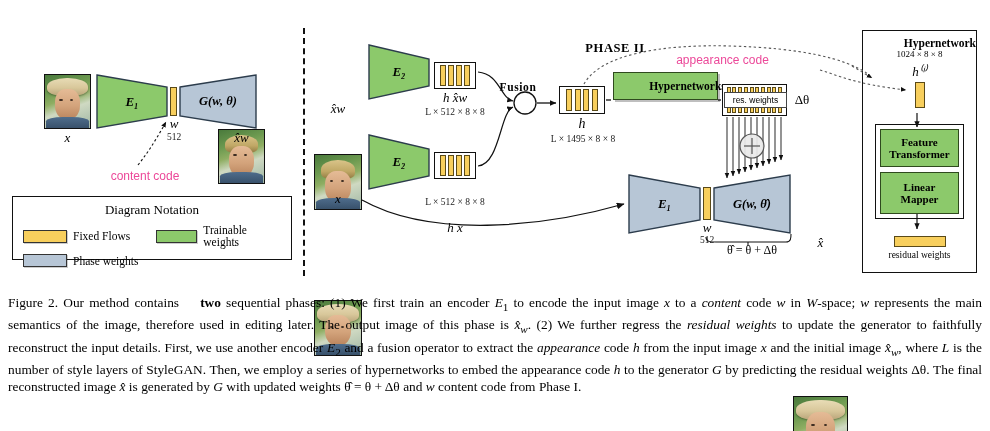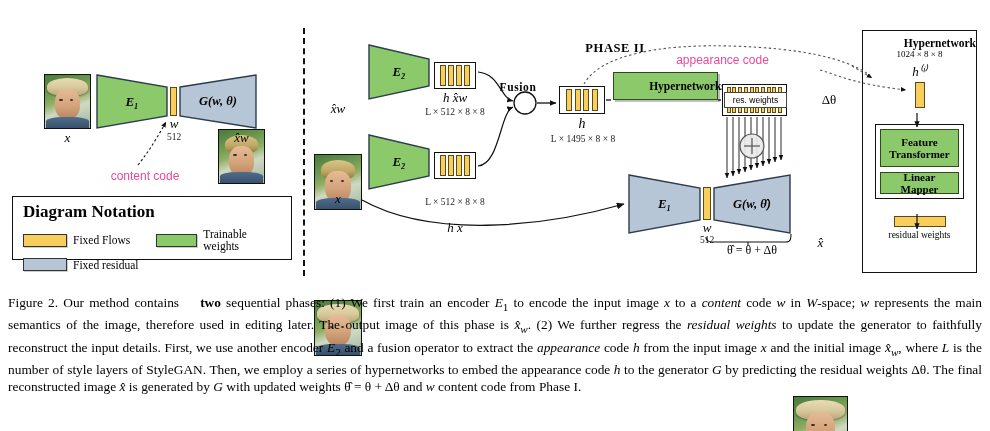--- a/index.html
+++ b/index.html
@@ -43,21 +43,21 @@
   .ybox{background:#ffffff;border:1.3px solid #111;box-sizing:border-box;
         display:flex;align-items:center;justify-content:space-evenly;padding:2px 3px;}
   .ybox .ybar{height:100%;}
 
   
   .greenbox{background:#8cc96b;border:1.4px solid #2f4a1e;box-sizing:border-box;
             box-shadow:2px 2px 0 rgba(0,0,0,.25);}
 
   
   #legend{border:1.3px solid #111;box-sizing:border-box;background:#fff;}
-  #legend .ltitle{font-weight:bold;font-size:17px;text-align:left;}
+  #legend .ltitle{font-weight:normal;font-size:13px;text-align:center;}
   #legend .lrow{display:flex;align-items:center;gap:6px;font-size:11.5px;}
   .swatch{width:44px;height:13px;box-sizing:border-box;border:1.2px solid #333;box-shadow:1px 1px 0 rgba(0,0,0,.2);}
   .sw-yellow{background:#f8cf5d;}
   .sw-green{background:#8cc96b;}
   .sw-blue{background:#b7c6d6;}
 
   
   #hyperpanel{border:1.3px solid #111;box-sizing:border-box;background:#fff;}
   .hp-title{font-weight:bold;font-size:11.5px;text-align:center;}
   .hp-sub{font-size:9px;text-align:center;}
@@ -135,21 +135,21 @@
         <span class="swatch sw-yellow"></span>
         <span>Fixed Flows</span>
       </div>
       <div class="lrow">
         <span class="swatch sw-green"></span>
         <span>Trainable weights</span>
       </div>
     </div>
     <div class="lrow" style="margin-top:6px;">
       <span class="swatch sw-blue"></span>
-      <span>Fixed residual</span>
+      <span>Phase weights</span>
     </div>
   </div>
 
   <div id="divider" class="abs" style="left:303px;top:28px;height:248px;"></div>
 
   <div class="abs phase-title ctr" style="left:560px;top:40px;width:110px;height:16px;">PHASE II</div>
 
   <div class="abs photo noh" style="left:314px;top:44px;width:48px;height:56px;">
     <div class="sky"></div>
       <div class="hair"></div>
@@ -228,21 +228,21 @@
       <span class="ybar" style="width:4px;"></span>
     <span class="ybar" style="width:4px;"></span>
       <span class="ybar" style="width:4px;"></span>
     <span class="ybar" style="width:4px;"></span>
       <span class="ybar" style="width:4px;"></span>
     <span class="ybar" style="width:4px;"></span>
       <span class="ybar" style="width:4px;"></span>
   </div>
   <div class="abs ctr" style="left:724px;top:92px;width:61px;height:14px;
        background:#fff;border:1px solid #444;font-family:'Liberation Sans',sans-serif;font-size:8.5px;">res. weights</div>
-  <div class="abs lbl ctr" style="left:816px;top:92px;width:26px;height:15px;font-style:normal;">Δθ</div>
+  <div class="abs lbl ctr" style="left:789px;top:92px;width:26px;height:15px;font-style:normal;">Δθ</div>
 
   <div class="abs red ctr" style="left:655px;top:52px;width:135px;height:15px;">appearance code</div>
 
   <div class="trap" style="left:628px;top:174px;width:73px;height:60px;">
     <svg width="73" height="60" viewBox="0 0 73 60">
       <polygon points="1,1 72,14 72,46 1,59" fill="#b7c6d6" stroke="#2c3c4c" stroke-width="1.4"></polygon>
     </svg>
     <div class="tlabel">
         <span class="blockname">E₁</span>
       </div>
@@ -277,21 +277,21 @@
     <div class="hp-sub">1024 × 8 × 8</div>
     <div class="hp-sub" style="font-size:13px;font-style:italic;margin-top:3px;">h⁽ⁱ⁾</div>
     <div style="display:flex;justify-content:center;margin-top:2px;">
       <div class="ybar" style="width:10px;height:26px;"></div>
     </div>
     <div class="innerbox" style="margin:16px 12px 0 12px;">
       <div class="hp-green" style="height:38px;">
         <span><span>Feature</span><br>
         <span>Transformer</span></span>
       </div>
-      <div class="hp-green" style="height:22px;margin-top:5px;">
+      <div class="hp-green" style="height:42px;margin-top:5px;">
         <span><span>Linear</span><br>
         <span>Mapper</span></span>
       </div>
     </div>
     <div style="display:flex;justify-content:center;margin-top:17px;">
       <div class="ybar" style="width:52px;height:11px;"></div>
     </div>
     <div class="hp-sub" style="margin-top:3px;font-size:9.5px;">residual weights</div>
   </div>
 

